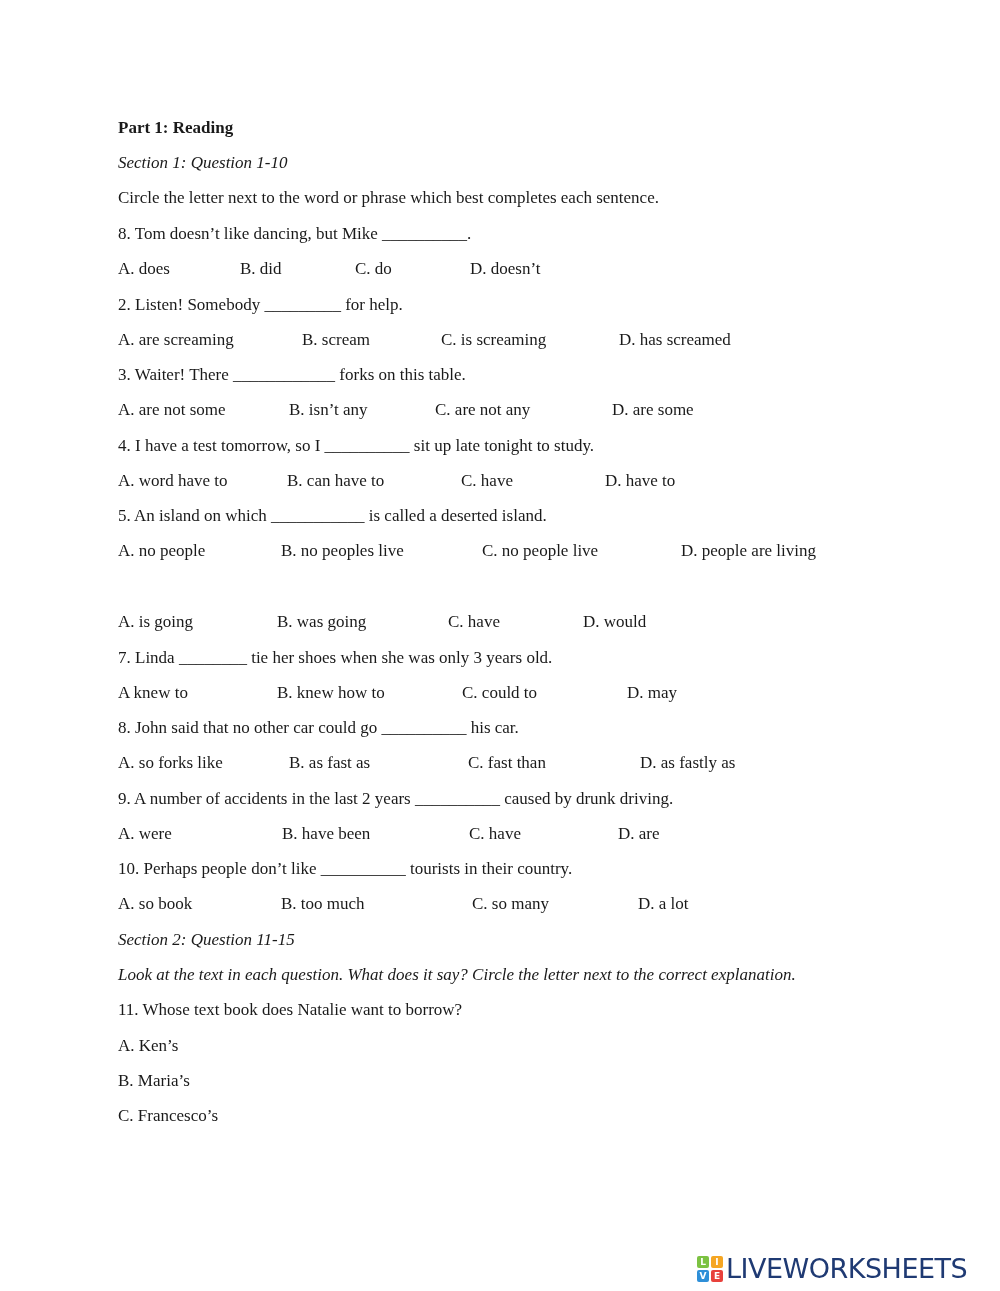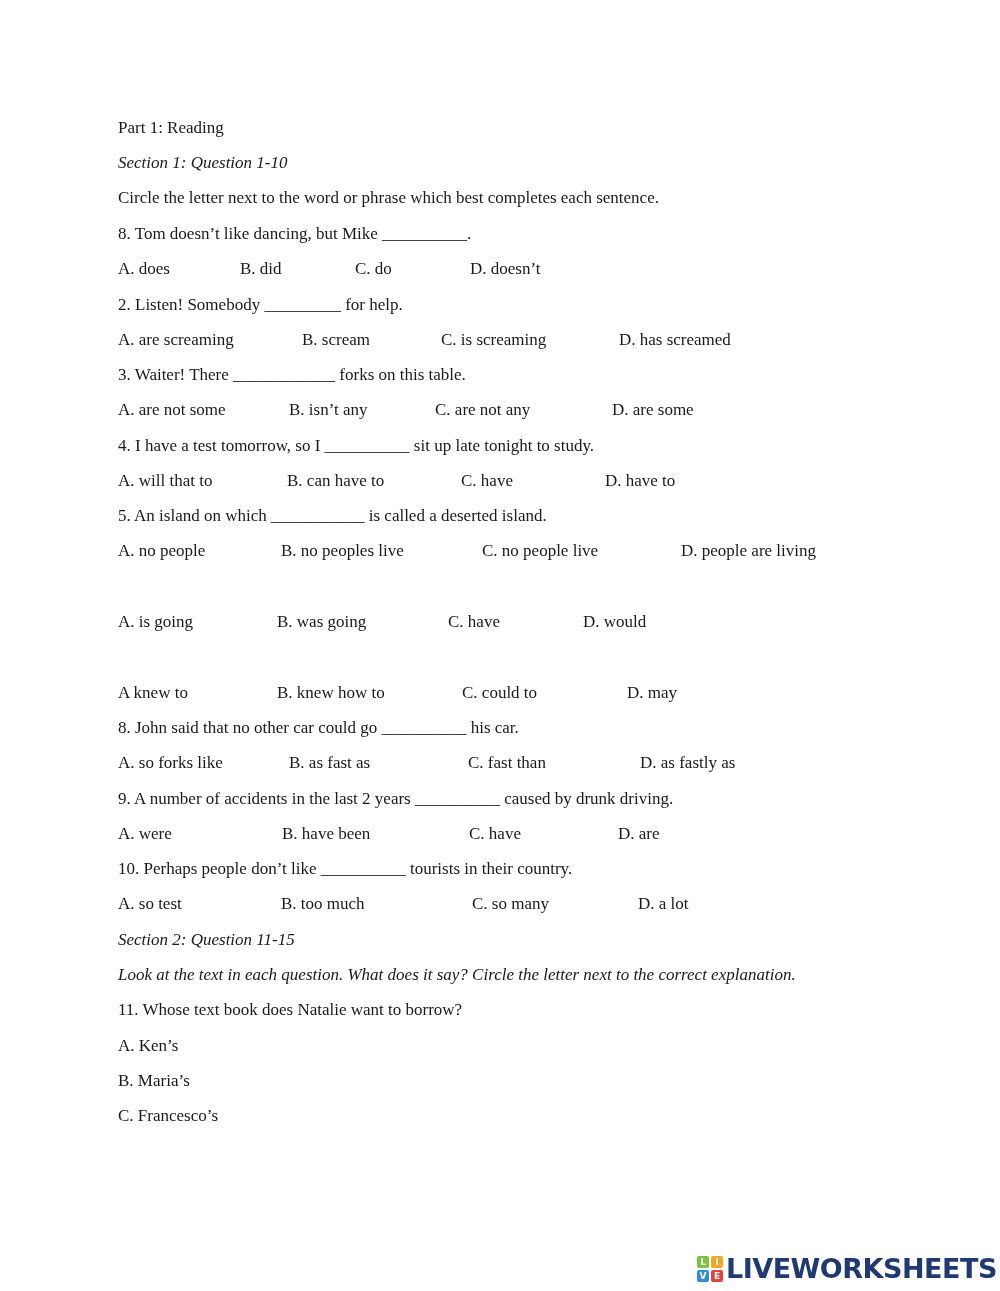--- a/index.html
+++ b/index.html
@@ -3,27 +3,27 @@
   <meta charset="utf-8">
   <style>
     html, body { margin: 0; padding: 0; }
     body {
       width: 1000px; height: 1291px; background: #ffffff; position: relative;
       font-family: "Liberation Serif", "DejaVu Serif", serif; color: #1a1a1a;
       overflow: hidden;
     }
     .page { position: absolute; left: 0; top: 0; width: 1000px; height: 1291px; }
     .line { position: absolute; left: 118px; font-size: 17px; line-height: 20px; white-space: nowrap; }
-    .bold { font-weight: normal; text-align: right; }
+    .bold { font-weight: bold; text-align: right; }
     .ital { font-style: italic; }
     .opt { position: absolute; font-size: 17px; line-height: 20px; white-space: nowrap; }
     .logo { position: absolute; left: 697px; top: 1254px; height: 30px; display: flex; align-items: center; }
     .logo-grid { display: grid; grid-template-columns: 12px 12px; grid-template-rows: 12px 12px; gap: 2px; margin-right: 3px; }
     .logo-cell { font-family: "DejaVu Sans", sans-serif; font-size: 9px; font-weight: bold; color: #fff; display: flex; align-items: center; justify-content: center; border-radius: 2px; }
-    .logo-text { font-family: "DejaVu Sans", sans-serif; font-weight: bold; font-size: 27px; letter-spacing: -0.5px; color: #1f3a73; line-height: 30px; }
+    .logo-text { font-family: "DejaVu Sans", sans-serif; font-weight: normal; font-size: 27px; letter-spacing: -0.5px; color: #1f3a73; line-height: 30px; }
   </style>
 </head>
 <body>
 
 <div class="page">
 
   <div class="line bold" style="top:118px">Part 1: Reading</div>
   <div class="line ital" style="top:153px">Section 1: Question 1-10</div>
   <div class="line" style="top:188px">Circle the letter next to the word or phrase which best completes each sentence.</div>
 
@@ -39,55 +39,56 @@
   <div class="opt" style="left:441px;top:330px">C. is screaming</div>
   <div class="opt" style="left:619px;top:330px">D. has screamed</div>
 
   <div class="line" style="top:365px">3. Waiter! There ____________ forks on this table.</div>
   <div class="opt" style="left:118px;top:400px">A. are not some</div>
   <div class="opt" style="left:289px;top:400px">B. isn’t any</div>
   <div class="opt" style="left:435px;top:400px">C. are not any</div>
   <div class="opt" style="left:612px;top:400px">D. are some</div>
 
   <div class="line" style="top:436px">4. I have a test tomorrow, so I __________ sit up late tonight to study.</div>
-  <div class="opt" style="left:118px;top:471px">A. will that to</div>
+  <div class="opt" style="left:118px;top:471px">A. word have to</div>
   <div class="opt" style="left:287px;top:471px">B. can have to</div>
   <div class="opt" style="left:461px;top:471px">C. have</div>
   <div class="opt" style="left:605px;top:471px">D. have to</div>
 
   <div class="line" style="top:506px">5. An island on which ___________ is called a deserted island.</div>
   <div class="opt" style="left:118px;top:541px">A. no people</div>
   <div class="opt" style="left:281px;top:541px">B. no peoples live</div>
   <div class="opt" style="left:482px;top:541px">C. no people live</div>
   <div class="opt" style="left:681px;top:541px">D. people are living</div>
 
   <div class="opt" style="left:118px;top:612px">A. is going</div>
   <div class="opt" style="left:277px;top:612px">B. was going</div>
   <div class="opt" style="left:448px;top:612px">C. have</div>
   <div class="opt" style="left:583px;top:612px">D. would</div>
 
+  <div class="line" style="top:648px">7. Linda ________ tie her shoes when she was only 3 years old.</div>
   <div class="opt" style="left:118px;top:683px">A knew to</div>
   <div class="opt" style="left:277px;top:683px">B. knew how to</div>
   <div class="opt" style="left:462px;top:683px">C. could to</div>
   <div class="opt" style="left:627px;top:683px">D. may</div>
 
   <div class="line" style="top:718px">8. John said that no other car could go __________ his car.</div>
   <div class="opt" style="left:118px;top:753px">A. so forks like</div>
   <div class="opt" style="left:289px;top:753px">B. as fast as</div>
   <div class="opt" style="left:468px;top:753px">C. fast than</div>
   <div class="opt" style="left:640px;top:753px">D. as fastly as</div>
 
   <div class="line" style="top:789px">9. A number of accidents in the last 2 years __________ caused by drunk driving.</div>
   <div class="opt" style="left:118px;top:824px">A. were</div>
   <div class="opt" style="left:282px;top:824px">B. have been</div>
   <div class="opt" style="left:469px;top:824px">C. have</div>
   <div class="opt" style="left:618px;top:824px">D. are</div>
 
   <div class="line" style="top:859px">10. Perhaps people don’t like __________ tourists in their country.</div>
-  <div class="opt" style="left:118px;top:894px">A. so test</div>
+  <div class="opt" style="left:118px;top:894px">A. so book</div>
   <div class="opt" style="left:281px;top:894px">B. too much</div>
   <div class="opt" style="left:472px;top:894px">C. so many</div>
   <div class="opt" style="left:638px;top:894px">D. a lot</div>
 
   <div class="line ital" style="top:930px">Section 2: Question 11-15</div>
   <div class="line ital" style="top:965px">Look at the text in each question. What does it say? Circle the letter next to the correct explanation.</div>
 
   <div class="line" style="top:1000px">11. Whose text book does Natalie want to borrow?</div>
   <div class="line" style="top:1036px">A. Ken’s</div>
   <div class="line" style="top:1071px">B. Maria’s</div>

